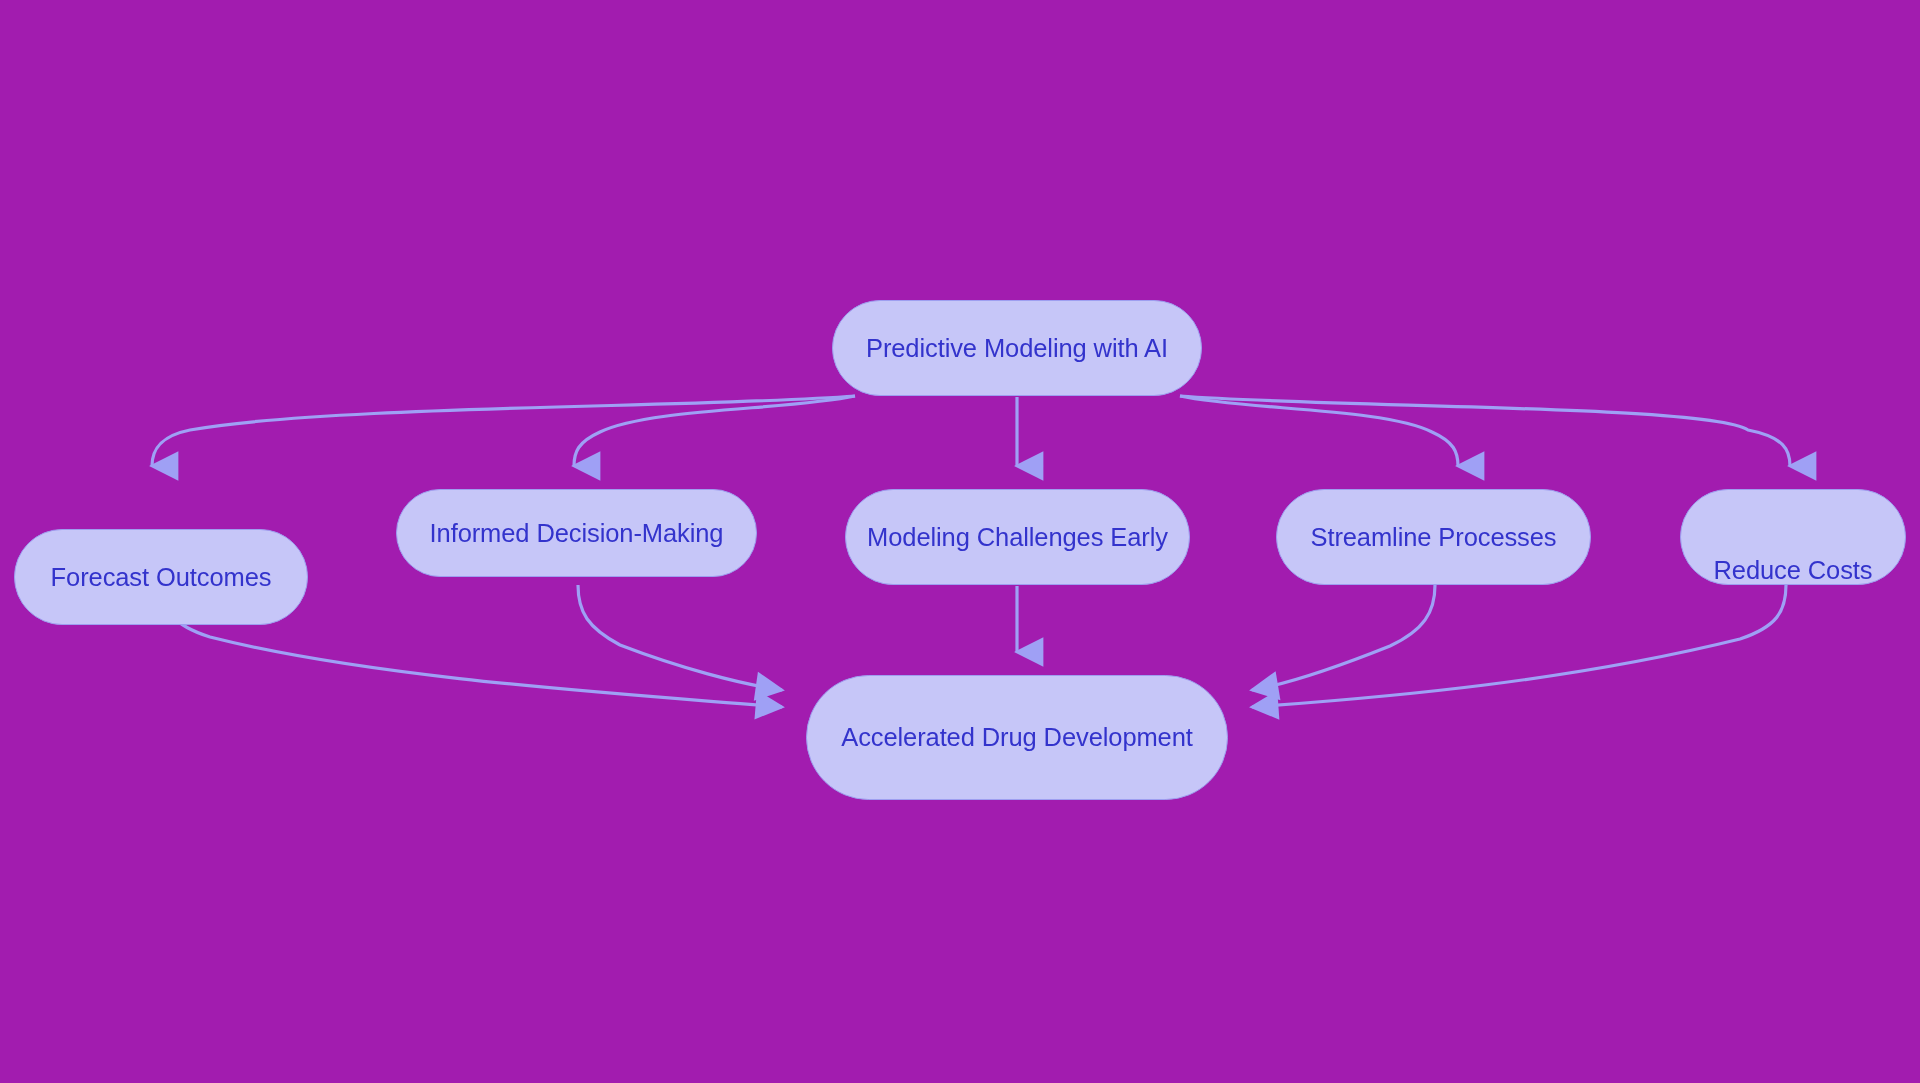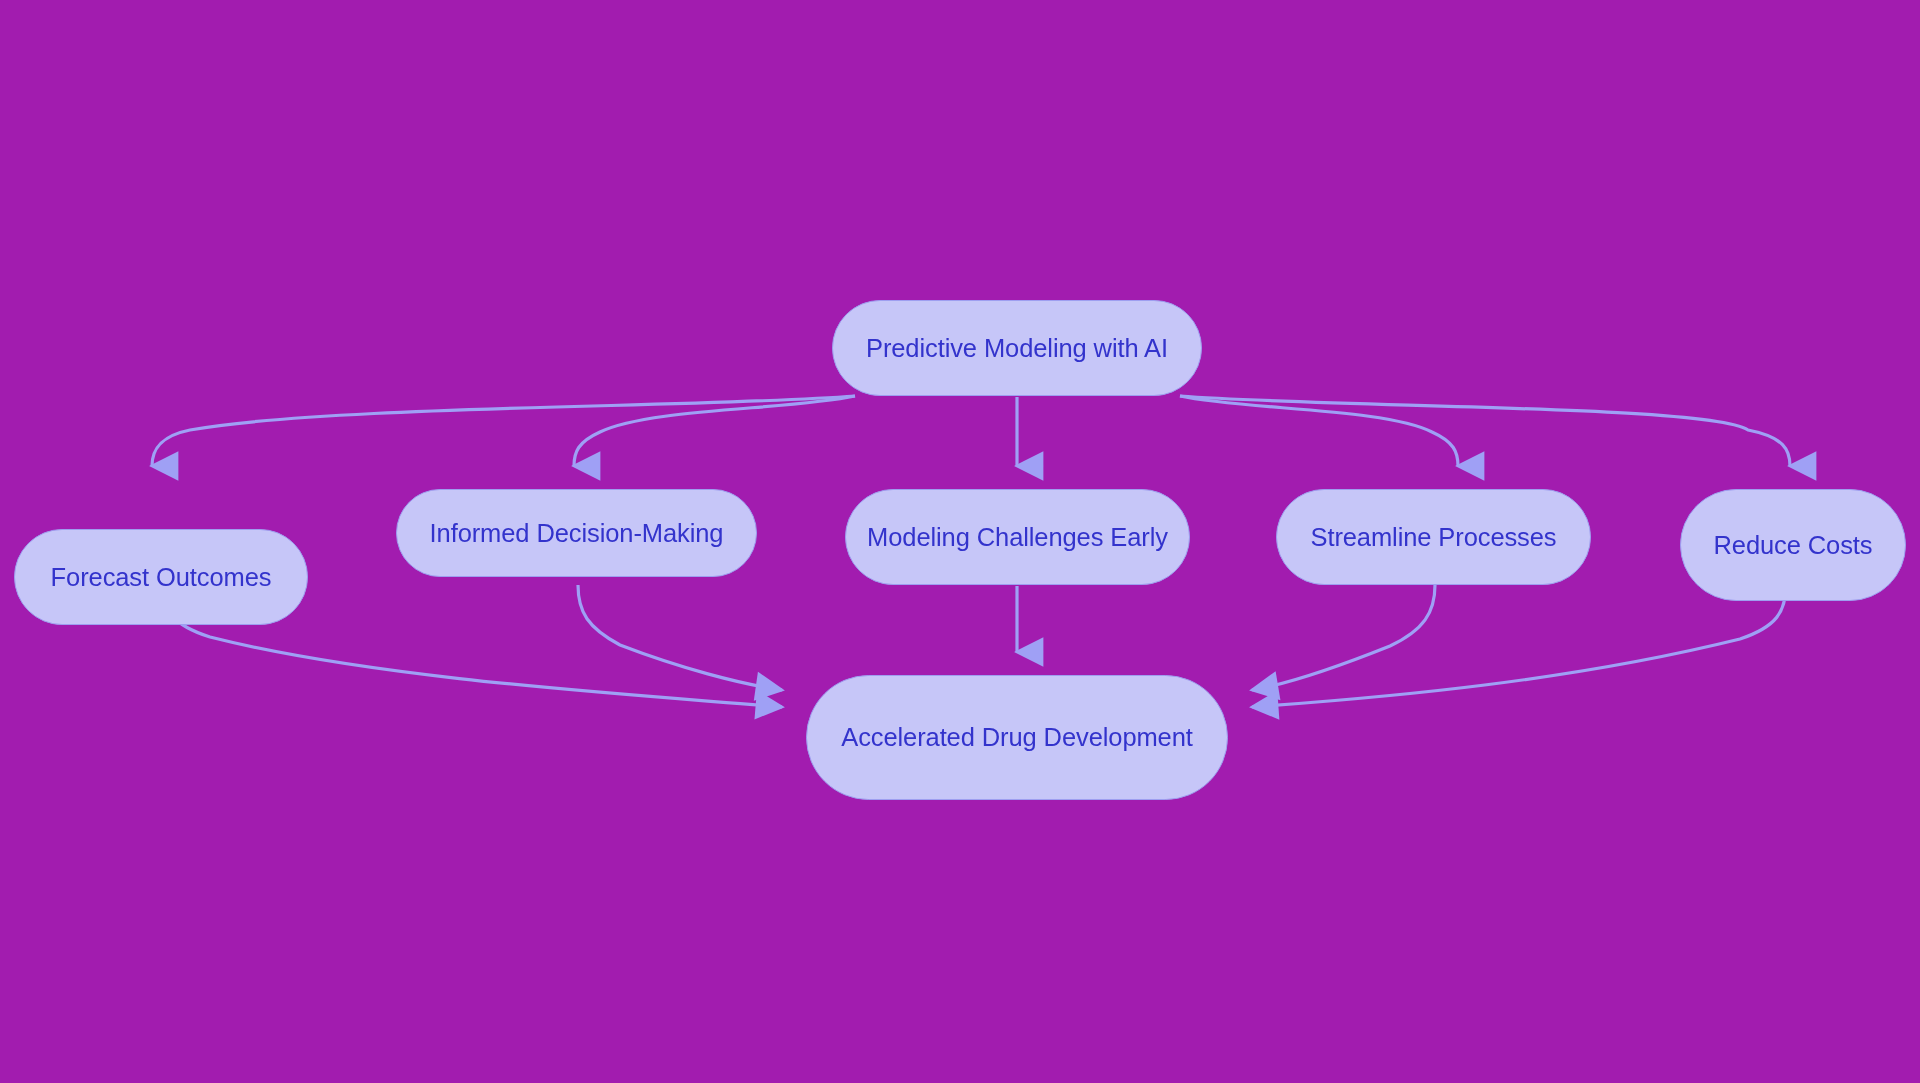--- a/index.html
+++ b/index.html
@@ -102,21 +102,21 @@
   </div>
 
   <div class="node" style="left:845px; top:489px; width:345px; height:96px;">
     <span class="node-label">Modeling Challenges Early</span>
   </div>
 
   <div class="node" style="left:1276px; top:489px; width:315px; height:96px;">
     <span class="node-label">Streamline Processes</span>
   </div>
 
-  <div class="node" style="left:1680px; top:489px; width:226px; height:112px;">
+  <div class="node" style="left:1680px; top:489px; width:226px; height:96px;align-items:flex-end;">
     <span class="node-label">Reduce Costs</span>
   </div>
 
   <div class="node" style="left:806px; top:675px; width:422px; height:125px;">
     <span class="node-label">Accelerated Drug Development</span>
   </div>
 
 </div>
 
 </body></html>

